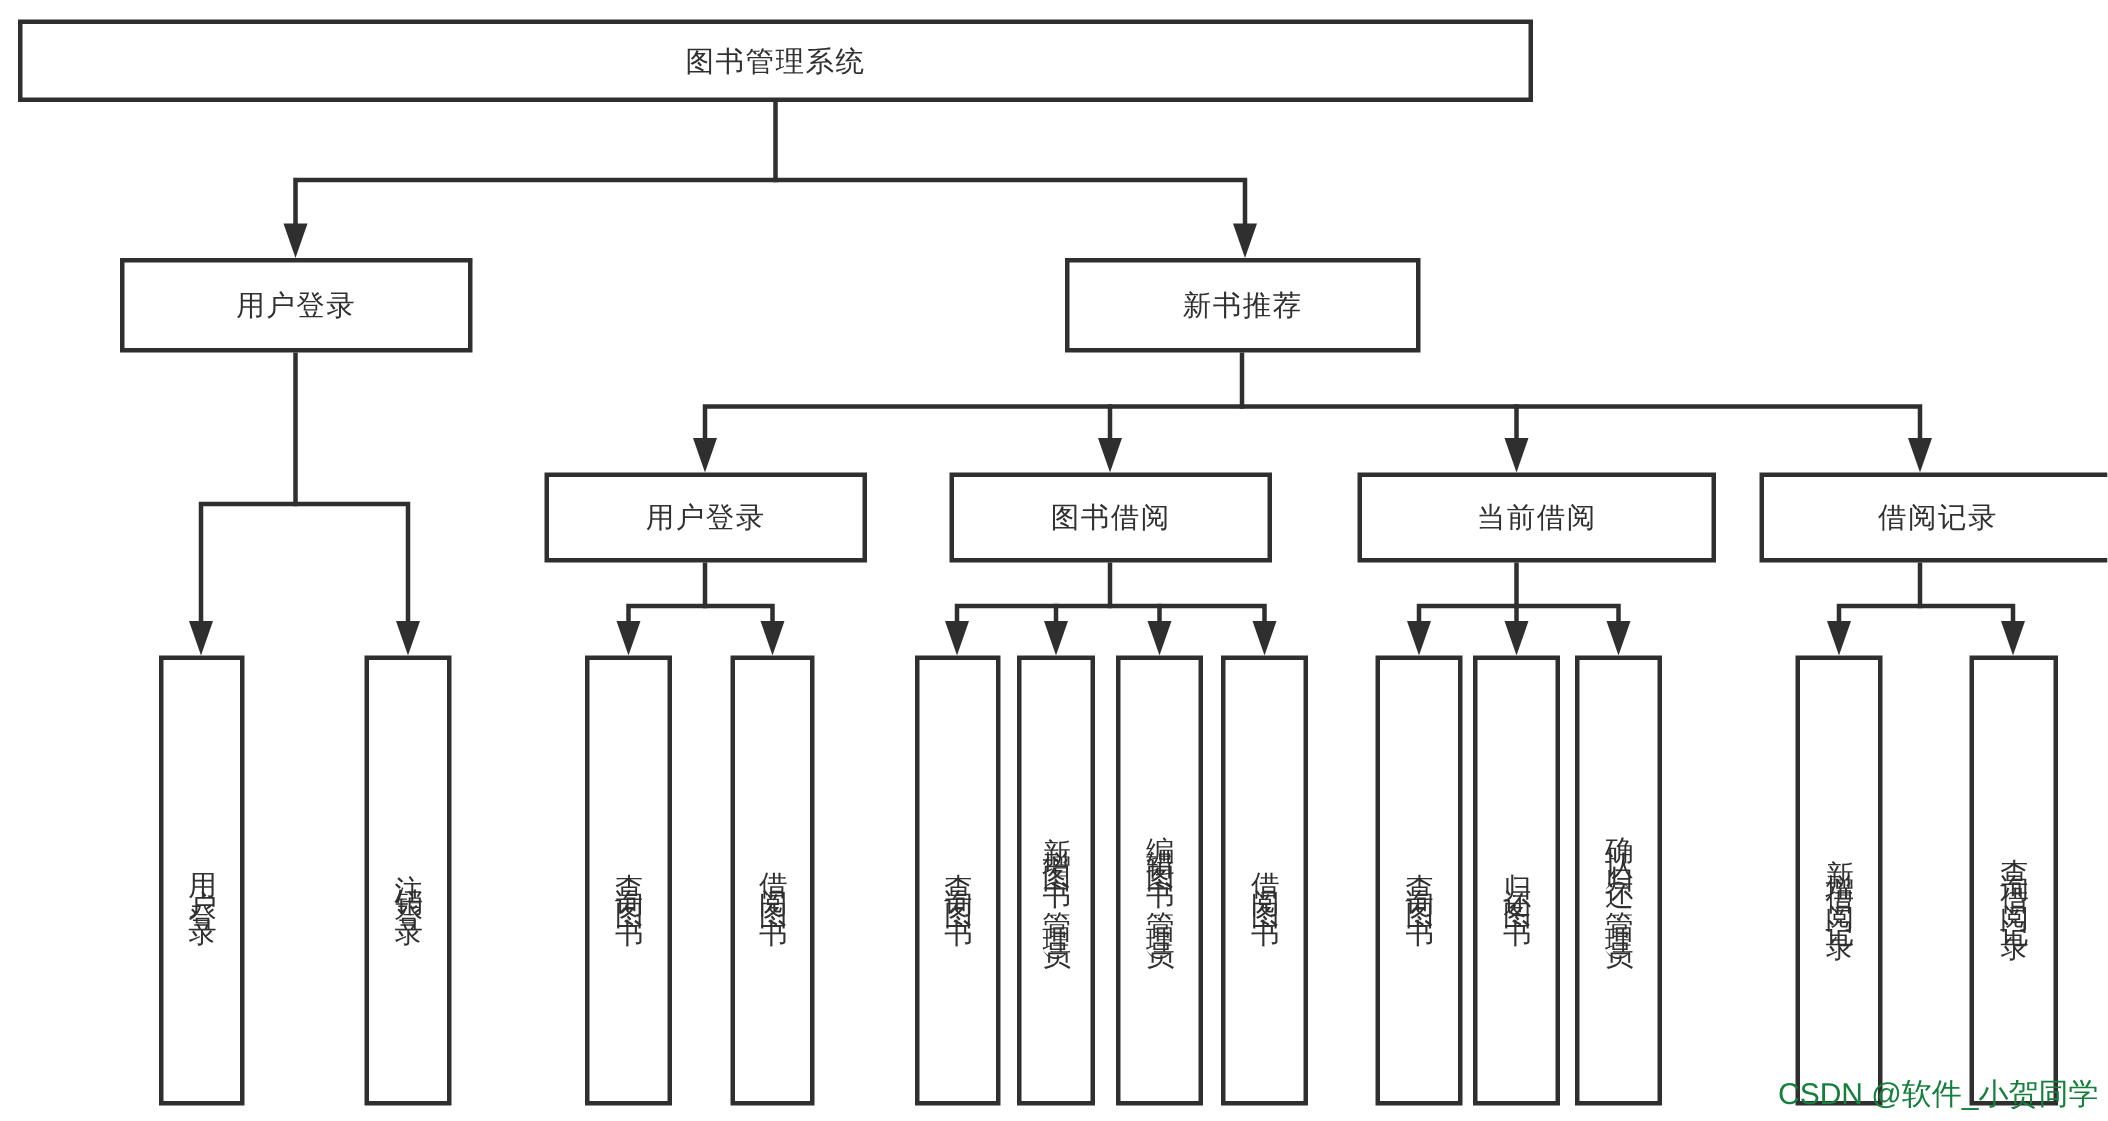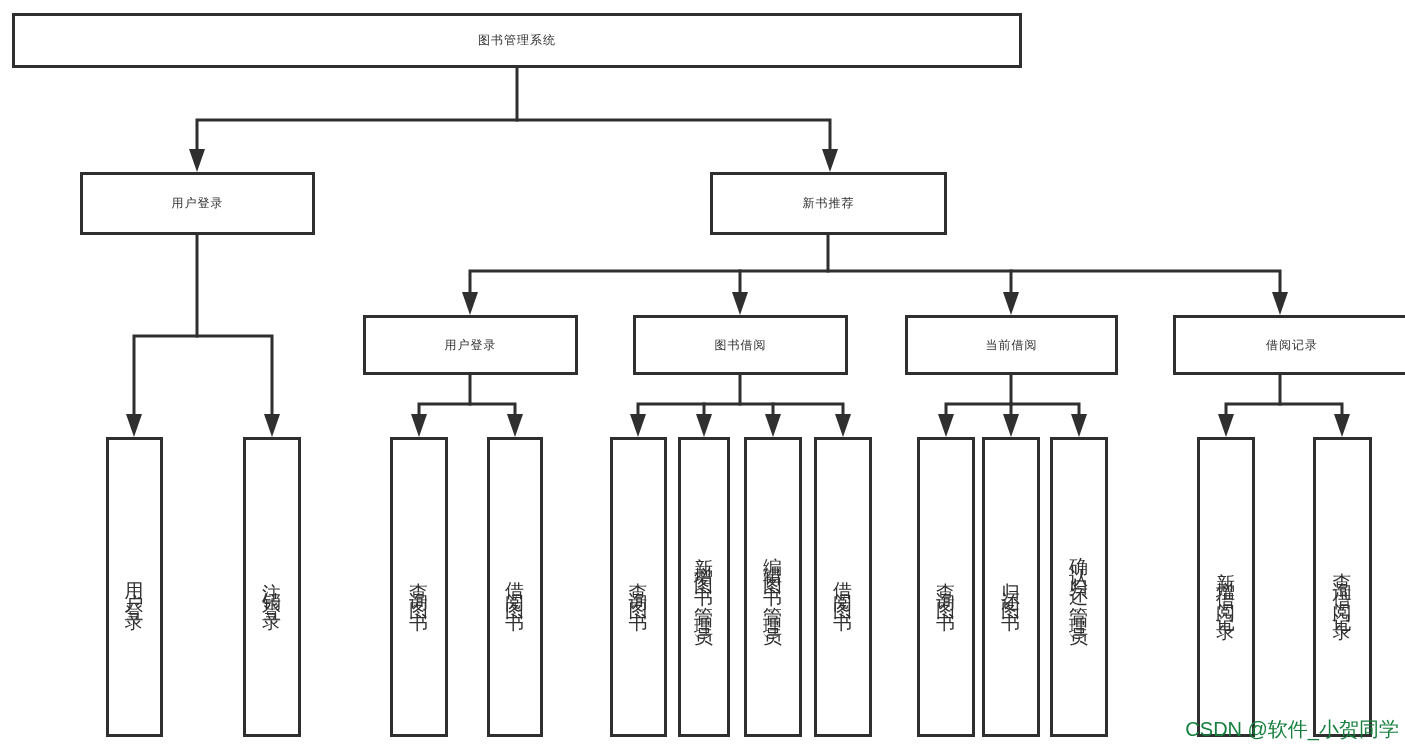--- a/index.html
+++ b/index.html
@@ -22,21 +22,21 @@
     position: absolute;
     box-sizing: border-box;
     border: 3px solid #2f2f2f;
     background: #ffffff;
     display: flex;
     align-items: center;
     justify-content: center;
     text-align: center;
   }
   .box.h span {
-    font-size: 12px;
+    font-size: 19px;
     letter-spacing: 1px;
     white-space: nowrap;
   }
   .box.v span.vtext {
     writing-mode: vertical-rl;
     text-orientation: mixed;
     font-size: 19px;
     letter-spacing: 10px;
     line-height: 1;
   }
@@ -117,21 +117,21 @@
   <div class="box h" style="left:710px;top:172px;width:237px;height:63px">
     <span>新书推荐</span>
   </div>
 
   <div class="box h" style="left:363px;top:315px;width:215px;height:60px">
     <span>用户登录</span>
   </div>
   <div class="box h" style="left:633px;top:315px;width:215px;height:60px">
     <span>图书借阅</span>
   </div>
-  <div class="box h" style="left:905px;top:315px;width:213px;height:60px">
+  <div class="box h" style="left:905px;top:315px;width:239px;height:60px">
     <span>当前借阅</span>
   </div>
   <div class="box h" style="left:1173px;top:315px;width:238px;height:60px">
     <span>借阅记录</span>
   </div>
 
   <div class="box v" style="left:106px;top:437px;width:57px;height:300px">
     <span class="vtext">用户登录</span>
   </div>
   <div class="box v" style="left:243px;top:437px;width:58px;height:300px">

